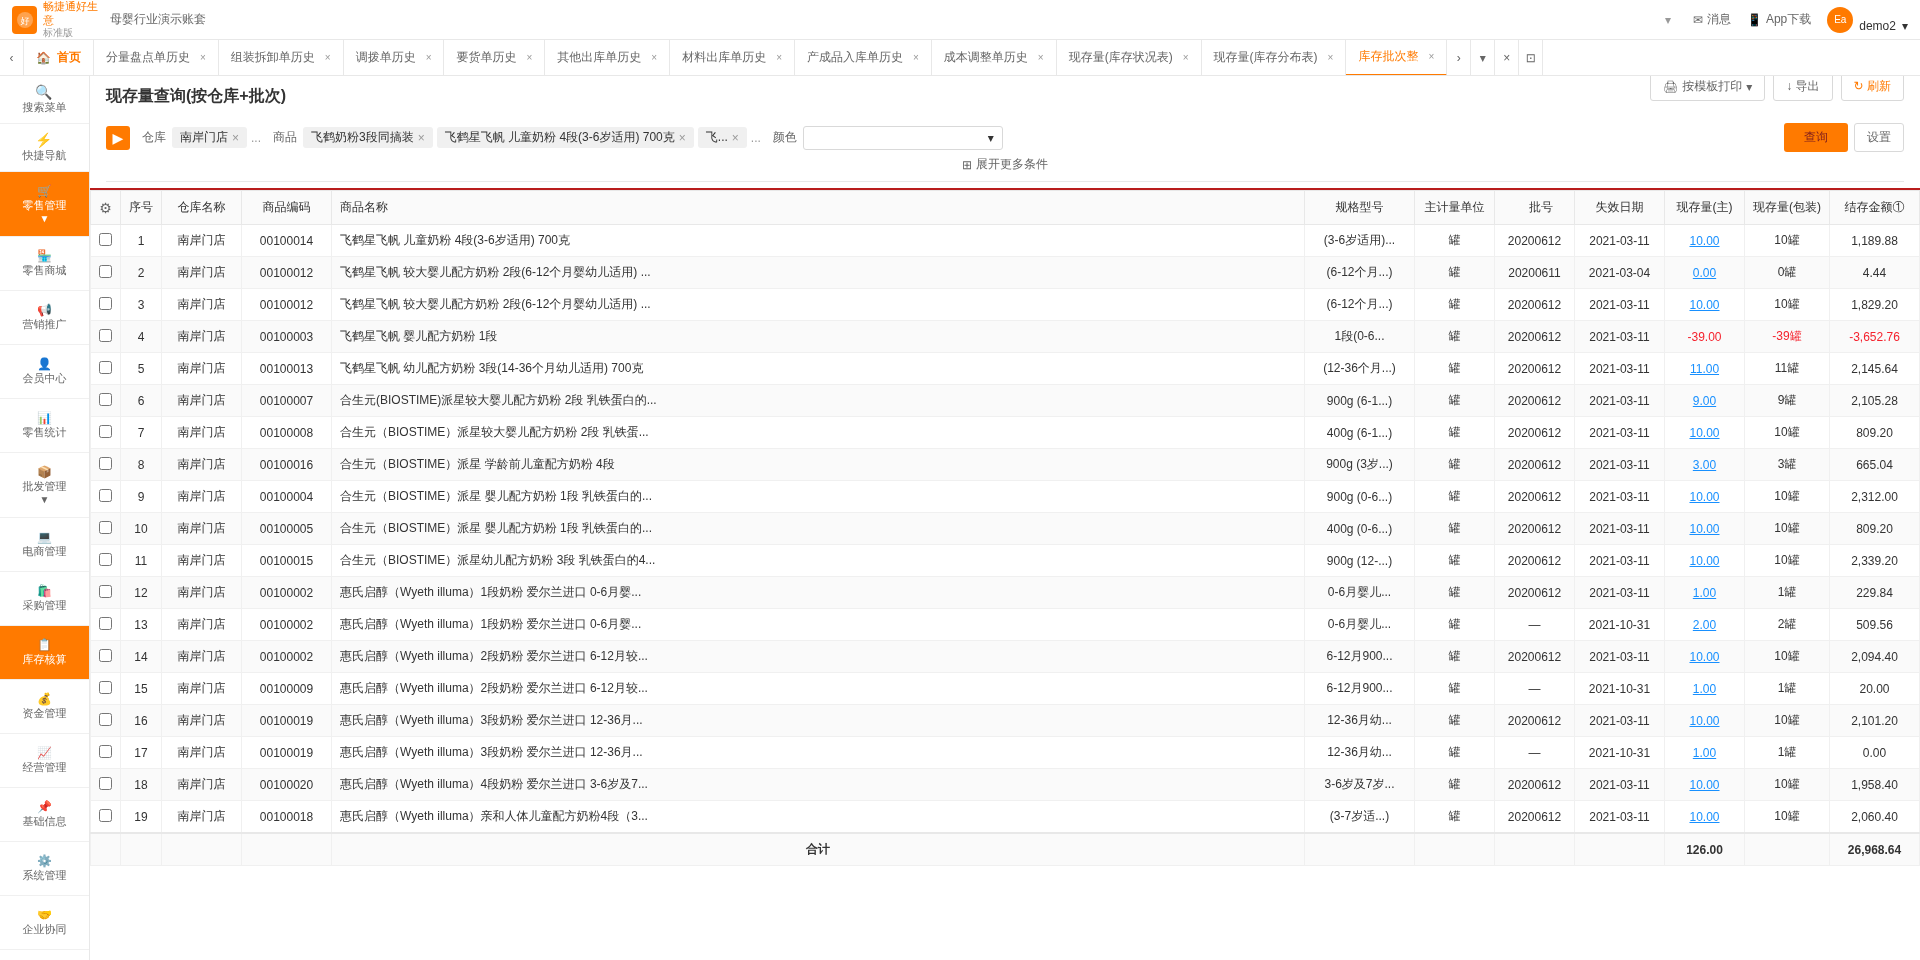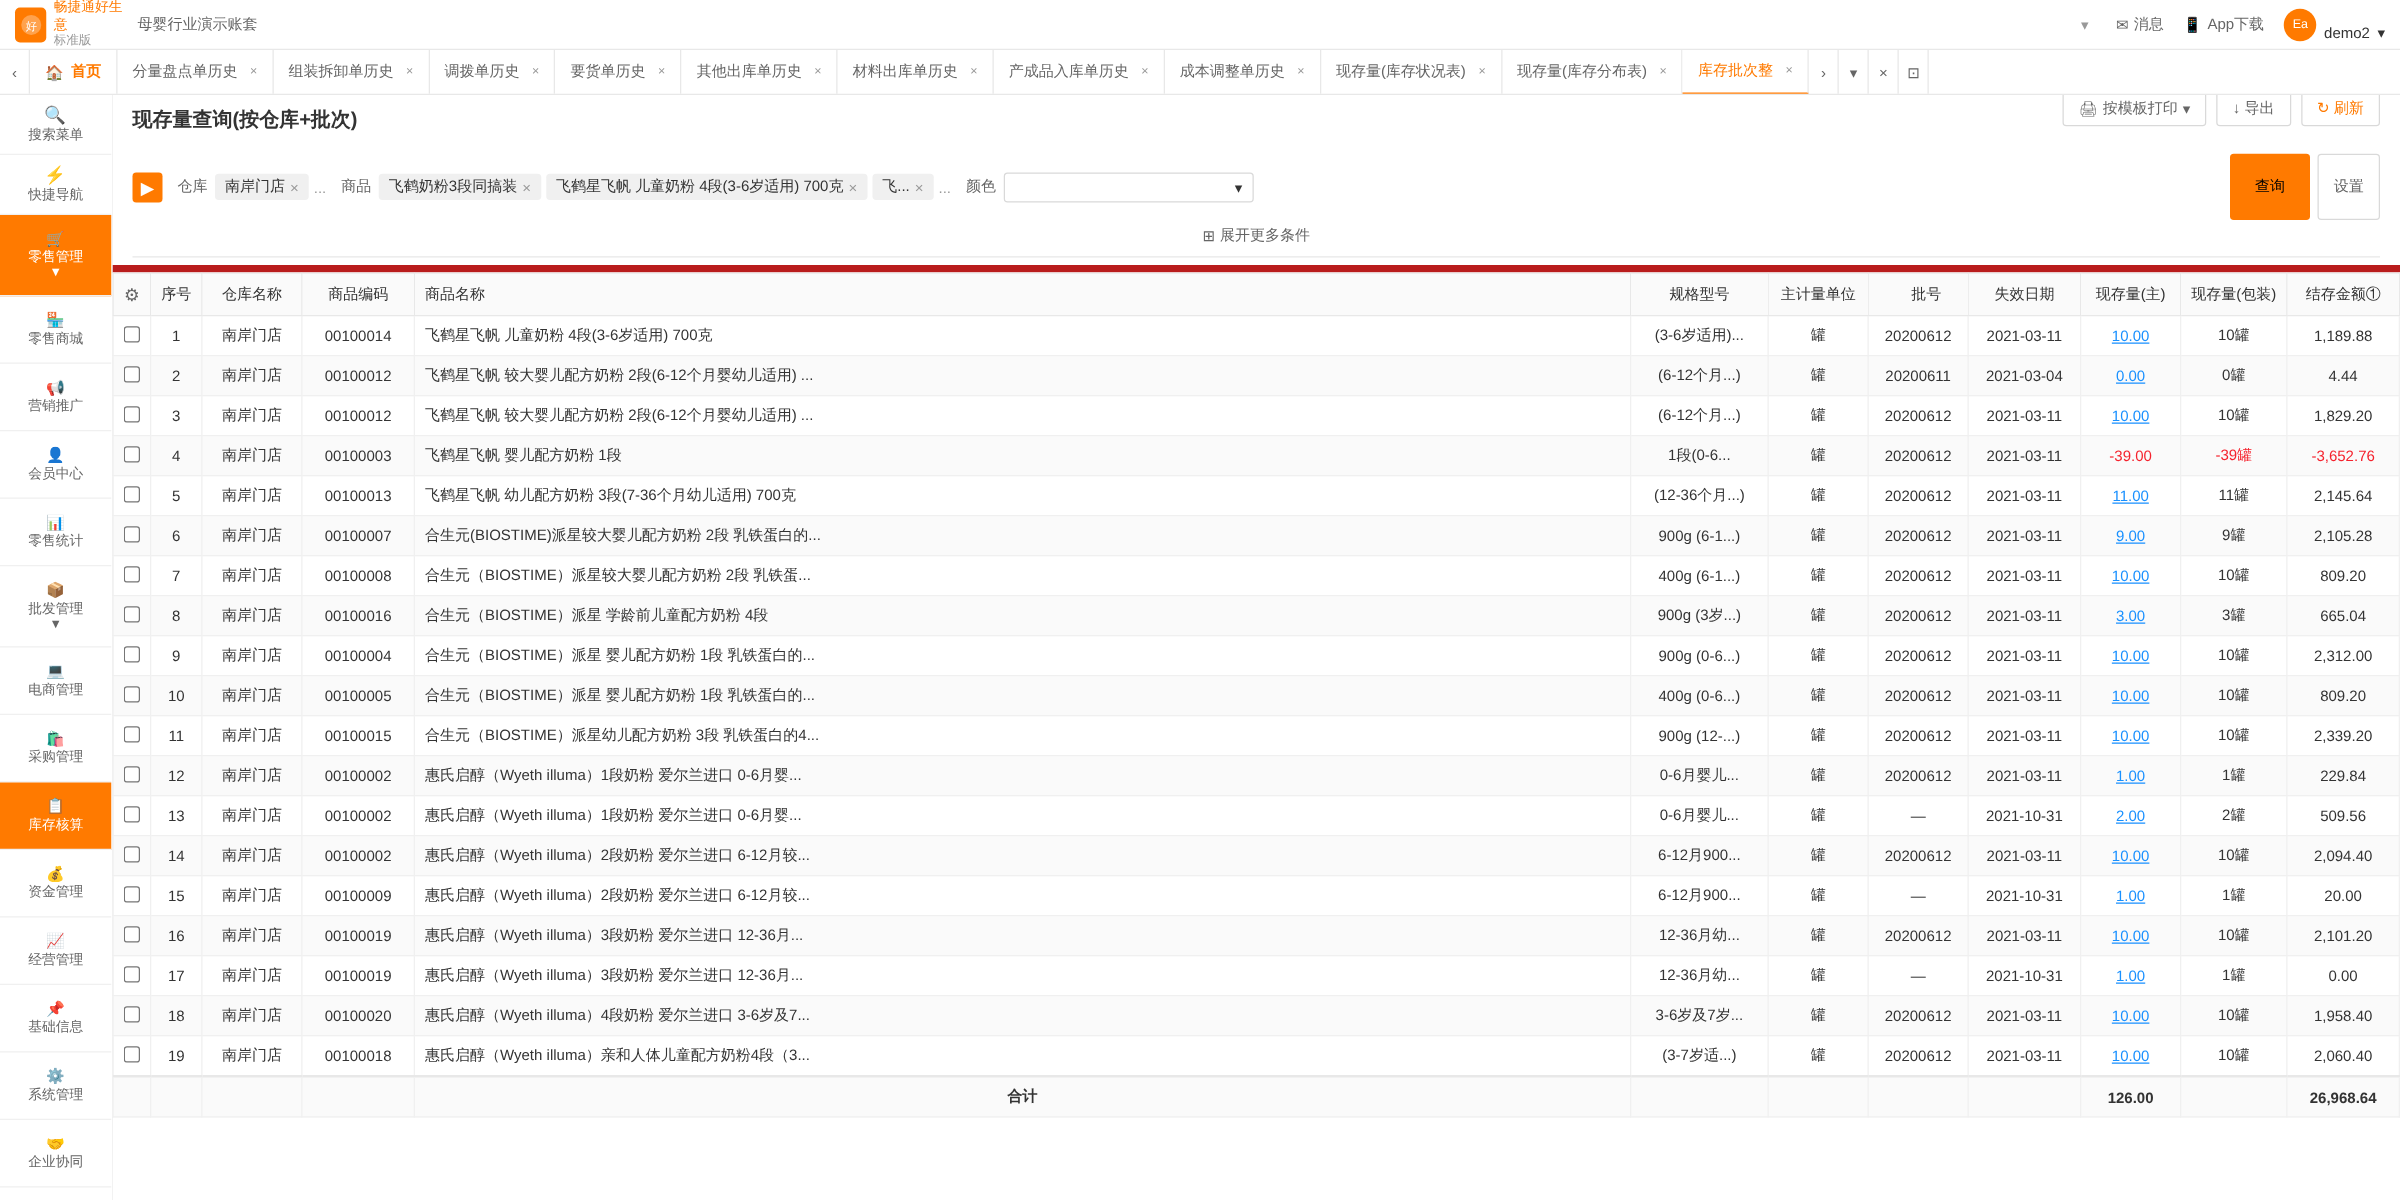--- a/index.html
+++ b/index.html
@@ -29,40 +29,40 @@
     
     .sidebar { width: 90px; background: #fff; border-right: 1px solid #e8e8e8; display: flex; flex-direction: column; overflow-y: auto; flex-shrink: 0; }
     .sidebar-item { padding: 12px 6px; text-align: center; cursor: pointer; color: #666; font-size: 12px; border-bottom: 1px solid #f0f0f0; }
     .sidebar-item.active { color: #fff; background: #ff7a00; }
     .sidebar-item-label { font-size: 11px; }
 
     
     .content { flex: 1; overflow: hidden; display: flex; flex-direction: column; }
 
     
-    .page-header { padding: 10px 16px 6px; background: #fff; border-bottom: 6px solid #b91c1c; }
+    .page-header { padding: 10px 16px 6px; background: #fff; border-bottom: 2px solid #b91c1c; }
     .page-title { font-size: 16px; color: #333; font-weight: bold; margin-bottom: 8px; }
     .page-actions { display: flex; gap: 8px; justify-content: flex-end; margin-top: -28px; }
     .btn-print { padding: 5px 12px; background: #fff; border: 1px solid #d9d9d9; color: #666; border-radius: 3px; cursor: pointer; font-size: 12px; display: flex; align-items: center; gap: 4px; }
     .btn-export { padding: 5px 12px; background: #fff; border: 1px solid #d9d9d9; color: #666; border-radius: 3px; cursor: pointer; font-size: 12px; }
     .btn-refresh { padding: 5px 12px; background: #fff; border: 1px solid #d9d9d9; color: #ff7a00; border-radius: 3px; cursor: pointer; font-size: 12px; }
 
     
     .filter-area { background: #fff; padding: 8px 16px; border-bottom: 1px solid #e8e8e8; }
     .filter-row { display: flex; align-items: center; gap: 12px; flex-wrap: nowrap; }
     .filter-expand-btn { width: 24px; height: 24px; background: #ff7a00; border-radius: 3px; display: flex; align-items: center; justify-content: center; color: #fff; cursor: pointer; font-size: 14px; flex-shrink: 0; }
     .filter-group { display: flex; align-items: center; gap: 6px; }
     .filter-label { color: #666; white-space: nowrap; }
     .filter-tag-container { display: flex; align-items: center; gap: 4px; }
     .filter-tag { padding: 2px 8px; background: #f0f0f0; border-radius: 3px; display: flex; align-items: center; gap: 4px; font-size: 12px; }
     .filter-tag-close { cursor: pointer; color: #999; }
     .filter-more { color: #999; cursor: pointer; }
     .filter-dropdown { border: 1px solid #d9d9d9; border-radius: 3px; padding: 4px 8px; font-size: 12px; background: #fff; display: flex; align-items: center; gap: 4px; cursor: pointer; min-width: 100px; }
     .filter-expand-more { text-align: center; padding: 4px; color: #666; cursor: pointer; font-size: 12px; display: flex; align-items: center; justify-content: center; gap: 4px; }
-    .btn-query { padding: 18px 20px; background: #ff7a00; color: #000000; border: none; border-radius: 3px; cursor: pointer; font-size: 12px; }
+    .btn-query { padding: 6px 20px; background: #ff7a00; color: #7f1d1d; border: none; border-radius: 3px; cursor: pointer; font-size: 12px; }
     .btn-settings { padding: 5px 12px; background: #fff; border: 1px solid #d9d9d9; color: #666; border-radius: 3px; cursor: pointer; font-size: 12px; }
 
     
     .table-container { flex: 1; overflow-y: auto; background: #fff; margin: 0; }
     table { width: 100%; border-collapse: collapse; font-size: 12px; }
     thead th { background: #fafafa; border: 1px solid #e8e8e8; padding: 8px 8px; text-align: center; font-weight: normal; color: #333; white-space: nowrap; position: sticky; top: 0; z-index: 2; }
     tbody td { border: 1px solid #f0f0f0; padding: 7px 8px; text-align: center; color: #333; }
     tbody tr:nth-child(even) { background: #fafafa; }
     .text-left { text-align: left; }
     .text-right { text-align: center; }
@@ -403,21 +403,21 @@
     <td>2021-03-11</td>
     <td><span class="text-red">-39.00</span></td>
     <td><span class="text-red">-39罐</span></td>
     <td class="text-right"><span class="text-red">-3,652.76</span></td>
   </tr>
             <tr>
     <td><input type="checkbox" style=""></td>
     <td>5</td>
     <td>南岸门店</td>
     <td>00100013</td>
-    <td class="text-left">飞鹤星飞帆 幼儿配方奶粉 3段(7-36个月幼儿适用) 700克</td>
+    <td class="text-left">飞鹤星飞帆 幼儿配方奶粉 3段(14-36个月幼儿适用) 700克</td>
     <td>(12-36个月...)</td>
     <td>罐</td>
     <td>20200612</td>
     <td>2021-03-11</td>
     <td><span class="link-blue">11.00</span></td>
     <td>11罐</td>
     <td class="text-right">2,145.64</td>
   </tr>
             <tr>
     <td><input type="checkbox" style=""></td>

